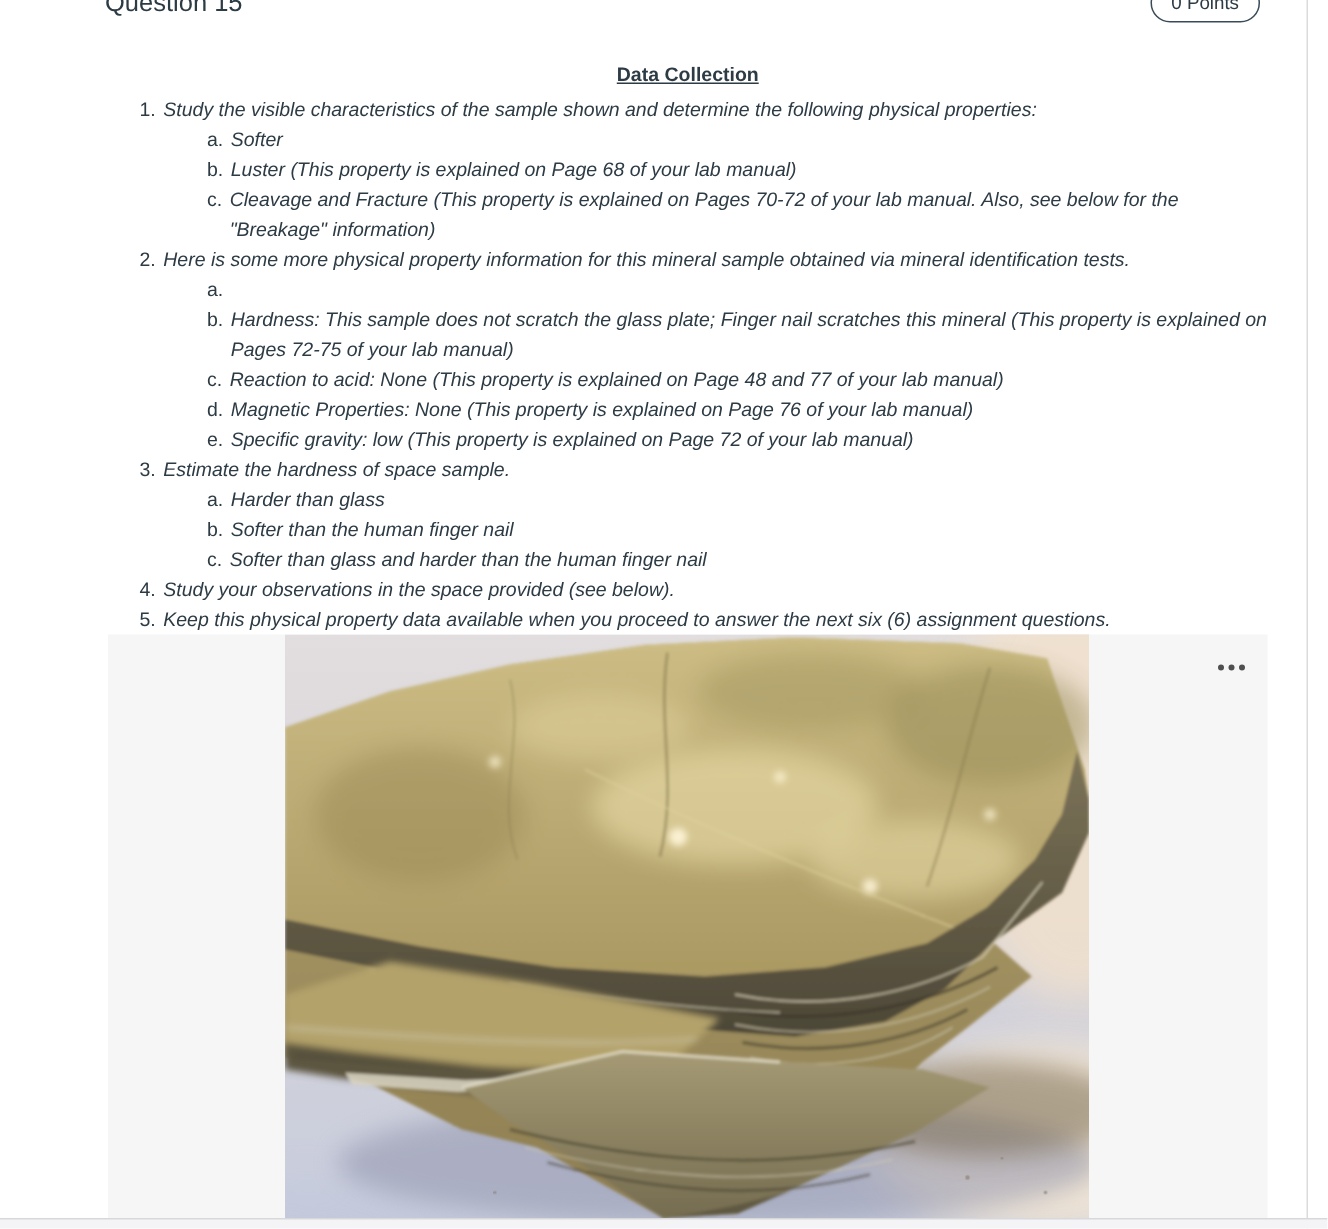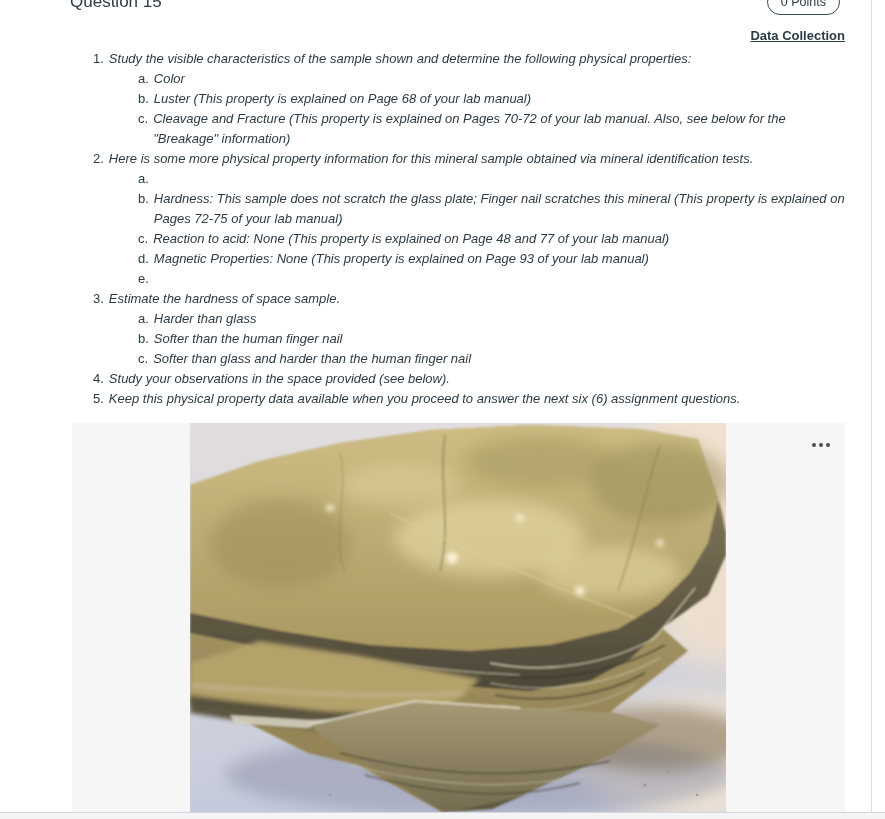--- a/index.html
+++ b/index.html
@@ -15,21 +15,21 @@
     font-size:17px;font-weight:400;line-height:22px;color:#2d3b45;
   }
   .points-pill{
     position:absolute;top:-11px;right:45px;height:26px;box-sizing:border-box;
     line-height:24px;padding:0 13px;border:1px solid #394b58;border-radius:14px;
     font-size:12.5px;color:#2d3b45;background:#fff;white-space:nowrap;
   }
   
   .question-body{position:absolute;left:72px;top:0;width:773px;}
   .section-title{
-    margin-top:28px;text-align:right;
+    margin-top:42px;text-align:center;
     font-size:13px;font-weight:bold;text-decoration:underline;line-height:15px;
   }
   .instructions{margin-top:6px;font-size:13px;line-height:20px;}
   .item{display:flex;}
   .item>.num{margin-left:21px;padding-right:5px;white-space:nowrap;}
   .sub{display:flex;}
   .sub>.lab{margin-left:66px;padding-right:5px;white-space:nowrap;}
   .txt{flex:1;min-width:0;font-style:italic;}
   
   .image-block{
@@ -61,21 +61,21 @@
 <div class="question-body">
   <div class="section-title">Data Collection</div>
 
   <div class="instructions" id="instructions">
       <div class="item">
         <span class="num">1.</span>
         <span class="txt">Study the visible characteristics of the sample shown and determine the following physical properties:</span>
       </div>
       <div class="sub">
         <span class="lab">a.</span>
-        <span class="txt">Color</span>
+        <span class="txt">Softer</span>
       </div>
       <div class="sub">
         <span class="lab">b.</span>
         <span class="txt">Luster (This property is explained on Page 68 of your lab manual)</span>
       </div>
       <div class="sub">
         <span class="lab">c.</span>
         <span class="txt">Cleavage and Fracture (This property is explained on Pages 70-72 of your lab manual. Also, see below for the "Breakage" information)</span>
       </div>
       <div class="item">
@@ -88,24 +88,25 @@
       <div class="sub">
         <span class="lab">b.</span>
         <span class="txt">Hardness: This sample does not scratch the glass plate; Finger nail scratches this mineral (This property is explained on Pages 72-75 of your lab manual)</span>
       </div>
       <div class="sub">
         <span class="lab">c.</span>
         <span class="txt">Reaction to acid: None (This property is explained on Page 48 and 77 of your lab manual)</span>
       </div>
       <div class="sub">
         <span class="lab">d.</span>
-        <span class="txt">Magnetic Properties: None (This property is explained on Page 93 of your lab manual)</span>
+        <span class="txt">Magnetic Properties: None (This property is explained on Page 76 of your lab manual)</span>
       </div>
       <div class="sub">
         <span class="lab">e.</span>
+        <span class="txt">Specific gravity: low (This property is explained on Page 72 of your lab manual)</span>
       </div>
       <div class="item">
         <span class="num">3.</span>
         <span class="txt">Estimate the hardness of space sample.</span>
       </div>
       <div class="sub">
         <span class="lab">a.</span>
         <span class="txt">Harder than glass</span>
       </div>
       <div class="sub">

